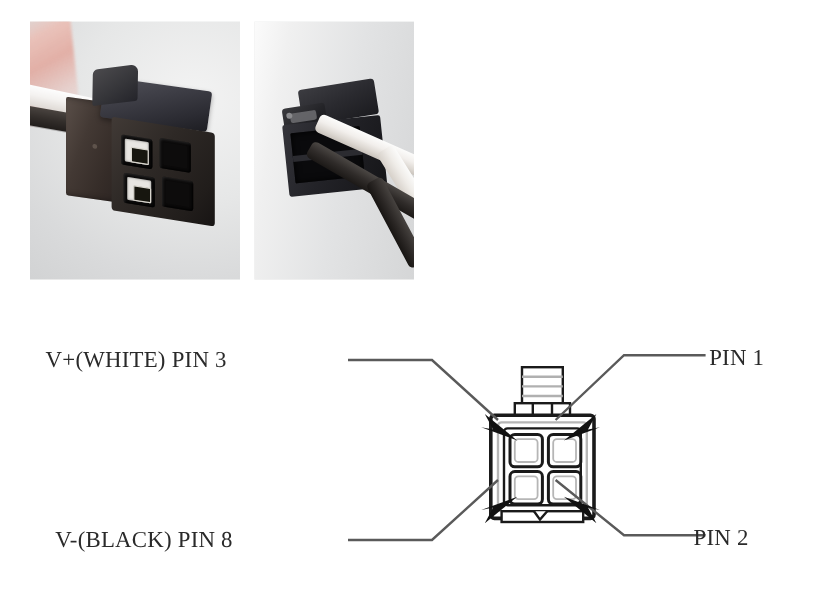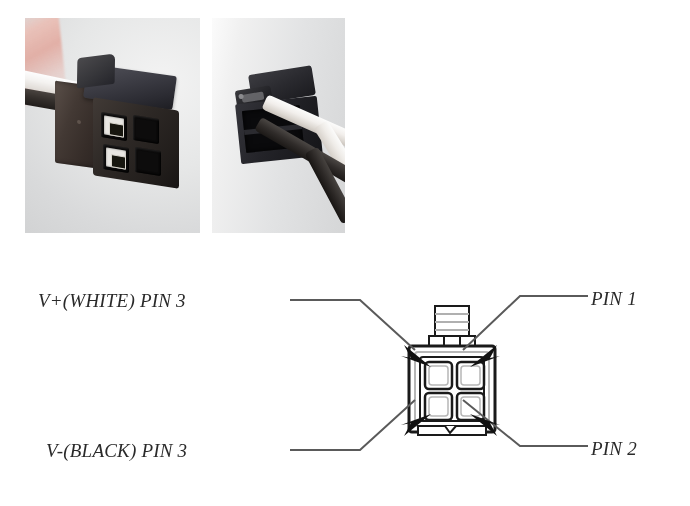--- a/index.html
+++ b/index.html
@@ -13,21 +13,20 @@
     position: relative;
     overflow: hidden;
     font-family: "Liberation Serif", "DejaVu Serif", serif;
   }
 
   .page {
     position: absolute;
     left: 0; top: 0;
     width: 690px;
     height: 506px;
-    font-style: italic;
   }
 
   
   .photo-strip {
     position: absolute;
     left: 0; top: 0;
     width: 690px;
     height: 250px;
   }
 
@@ -325,21 +324,21 @@
     font-family: "Liberation Serif", "DejaVu Serif", serif;
     font-size: 19px;
     color: #2a2a2a;
     white-space: nowrap;
     letter-spacing: .2px;
   }
 
   #label-pin3 { left: 38px;  top: 40px; }
   #label-pin1 { left: 46px;  top: 190px; }
   #label-pin4 { left: 591px; top: 38px; }
-  #label-pin2 { left: 591px; top: 188px; }
+  #label-pin2 { left: 578px; top: 188px; }
 
   svg.lines {
     position: absolute;
     left: 0; top: 0;
     width: 690px;
     height: 256px;
   }
 </style>
 </head>
 <body>
@@ -447,20 +446,20 @@
       <g fill="#111111">
         <path d="M431 117 L404 95 L411 108 L401 106 Z"></path>
         <path d="M431 164 L404 186 L411 173 L401 175 Z"></path>
         <path d="M470 117 L497 95 L490 108 L500 106 Z"></path>
         <path d="M470 164 L497 186 L490 173 L500 175 Z"></path>
       </g>
     </svg>
 
     <div class="label" id="label-pin3">V+(WHITE) PIN 3</div>
 
-    <div class="label" id="label-pin1">V-(BLACK) PIN 3</div>
+    <div class="label" id="label-pin1">V-(BLACK) PIN 8</div>
 
     <div class="label" id="label-pin4">PIN 1</div>
 
     <div class="label" id="label-pin2">PIN 2</div>
   </div>
 
 </div>
 
 </body></html>

